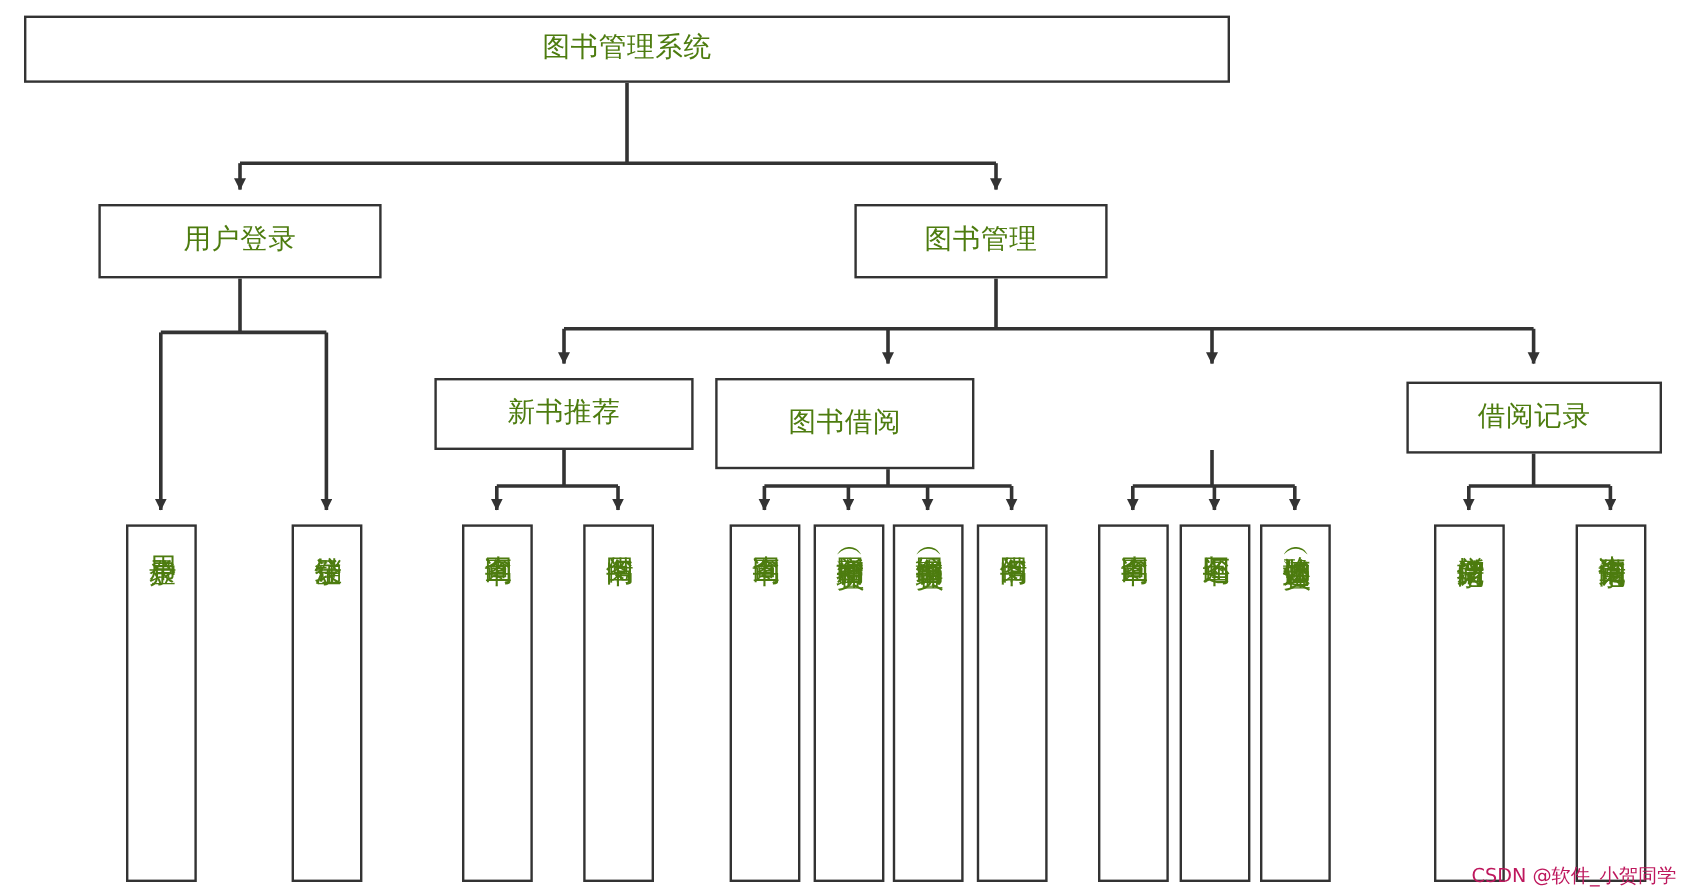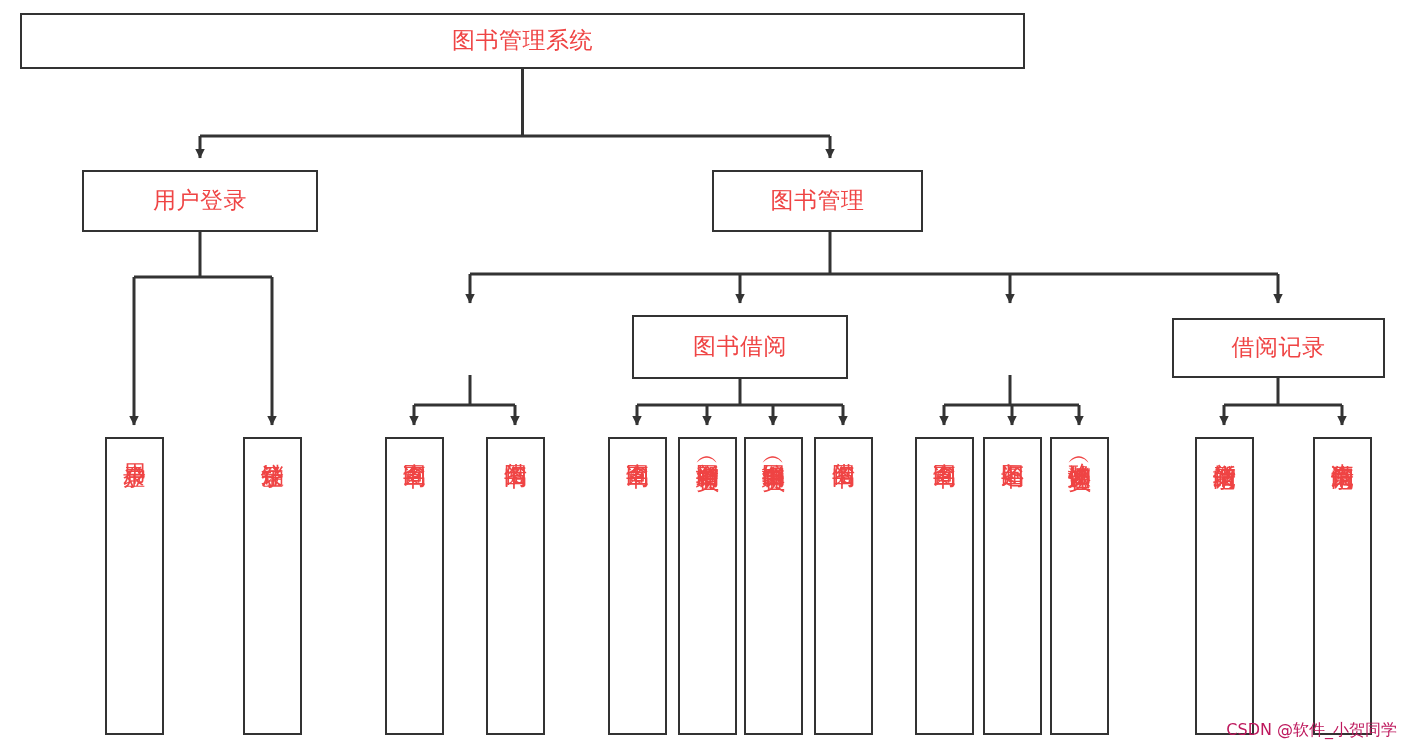--- a/index.html
+++ b/index.html
@@ -26,21 +26,21 @@
     pointer-events: none;
   }
   .node {
     position: absolute;
     box-sizing: border-box;
     background: #ffffff;
     border: 2px solid #333333;
     display: flex;
     align-items: center;
     justify-content: center;
-    color: #ef4444;
+    color: #4d7c0f;
     z-index: 2;
   }
   .node .lbl {
     display: block;
     text-align: center;
     line-height: 1.12;
   }
   .node.horiz .lbl {
     font-size: 23px;
     letter-spacing: 0.5px;
@@ -128,21 +128,24 @@
     <span class="lbl">图书管理系统</span>
   </div>
 
   <div class="node horiz" id="n-l2-0" style="left: 82px; top: 170px; width: 236px; height: 62px;">
     <span class="lbl">用户登录</span>
   </div>
   <div class="node horiz" id="n-l2-1" style="left: 712px; top: 170px; width: 211px; height: 62px;">
     <span class="lbl">图书管理</span>
   </div>
 
-  <div class="node horiz" id="n-l3-1" style="left: 632px; top: 315px; width: 216px; height: 64px;">
+  <div class="node horiz" id="n-l3-0" style="left: 362px; top: 315px; width: 216px; height: 60px;">
+    <span class="lbl">新书推荐</span>
+  </div>
+  <div class="node horiz" id="n-l3-1" style="left: 596px; top: 315px; width: 216px; height: 76px;">
     <span class="lbl">图书借阅</span>
   </div>
   <div class="node horiz" id="n-l3-3" style="left: 1172px; top: 318px; width: 213px; height: 60px;">
     <span class="lbl">借阅记录</span>
   </div>
 
   <div class="node vert" id="n-lf-0" style="left: 105px; top: 437px; width: 59px; height: 298px;">
     <span class="lbl">用户登录</span>
   </div>
   <div class="node vert" id="n-lf-1" style="left: 243px; top: 437px; width: 59px; height: 298px;">

